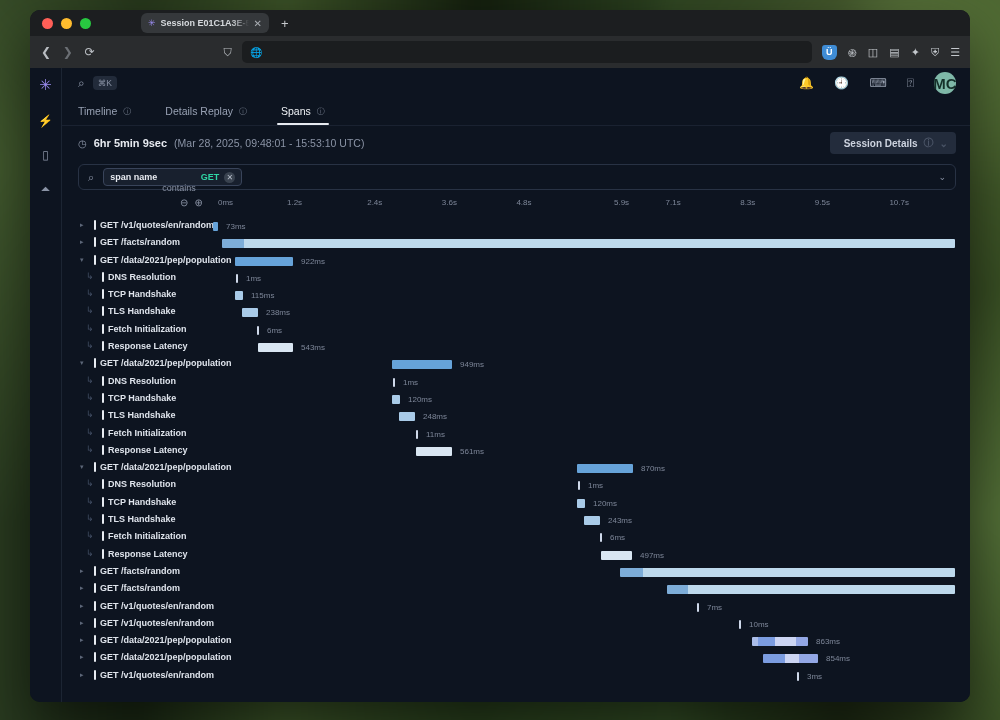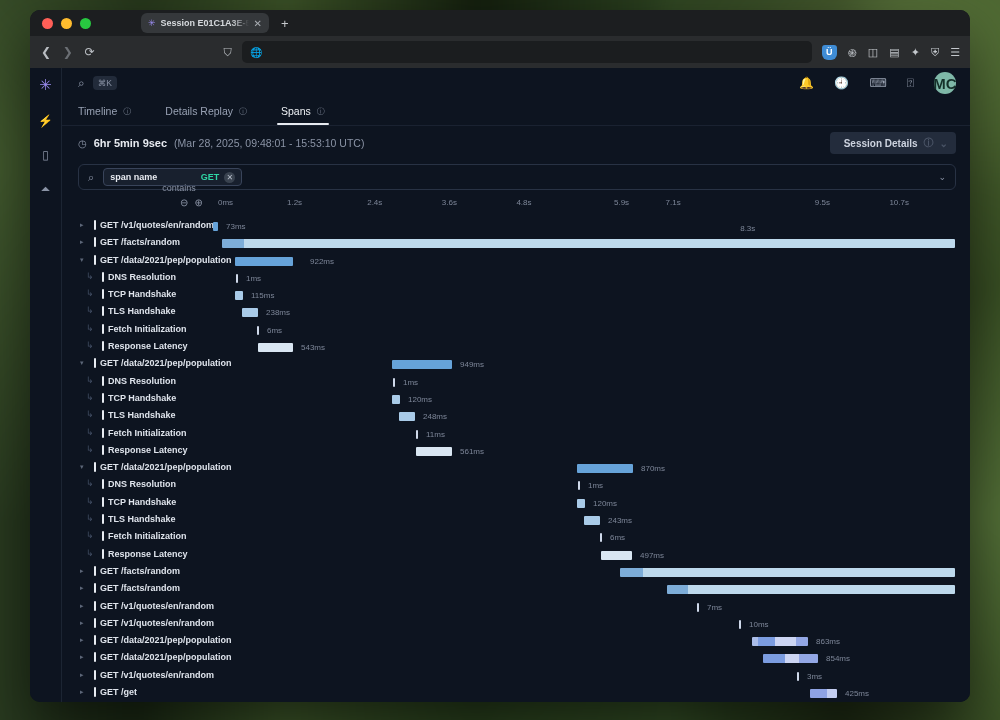--- a/index.html
+++ b/index.html
@@ -184,21 +184,21 @@
           <span>⊖</span>
           <span>⊕</span>
         </div>
       <span class="tick" style="left: 156px;">0ms</span>
           <span class="tick" style="left: 225px;">1.2s</span>
           <span class="tick" style="left: 305.2px;">2.4s</span>
           <span class="tick" style="left: 379.8px;">3.6s</span>
           <span class="tick" style="left: 454.4px;">4.8s</span>
           <span class="tick" style="left: 520px; margin-left: 32px;">5.9s</span>
           <span class="tick" style="left: 603.6px;">7.1s</span>
-          <span class="tick" style="left: 678.2px; margin-top: 26px;">8.3s</span>
+          <span class="tick" style="left: 678.2px;">8.3s</span>
           <span class="tick" style="left: 752.8px;">9.5s</span>
           <span class="tick" style="left: 827.4px;">10.7s</span>
         </div>
 
       <div class="rows">
           <div class="row">
     <span class="caret">▸</span>
 
     <span class="lblg" style="left: 32px;">
       <i class="mark"></i>
@@ -221,21 +221,21 @@
 
   </div>
           <div class="row">
     <span class="caret">▾</span>
 
     <span class="lblg" style="left: 32px;">
       <i class="mark"></i>
       <span class="sname">GET /data/2021/pep/population</span>
     </span>
     <div class="bar" style="left: 173px; width: 58px; background: rgb(102, 163, 217);"></div>
-    <span class="durlbl" style="left: 248px;">922ms</span>
+    <span class="durlbl" style="left: 239px;">922ms</span>
   </div>
           <div class="row">
     <span class="caret"></span>
     <span class="elbow">↳</span>
     <span class="lblg" style="left: 40px;">
       <i class="mark"></i>
       <span class="sname">DNS Resolution</span>
     </span>
     <div class="bar sliver" style="left: 174px; width: 2px; background: rgb(207, 217, 234);"></div>
     <span class="durlbl" style="left: 184px;">1ms</span>
@@ -478,29 +478,16 @@
           <div class="row">
     <span class="caret">▸</span>
 
     <span class="lblg" style="left: 32px;">
       <i class="mark"></i>
       <span class="sname">GET /v1/quotes/en/random</span>
     </span>
     <div class="bar sliver" style="left: 735px; width: 2px; background: rgb(207, 217, 234);"></div>
     <span class="durlbl" style="left: 745px;">3ms</span>
   </div>
-          <div class="row">
-    <span class="caret">▸</span>
-
-    <span class="lblg" style="left: 32px;">
-      <i class="mark"></i>
-      <span class="sname">GET /get</span>
-    </span>
-    <div class="bar" style="left: 748px; width: 27px;">
-              <div class="seg" style="width: 17px; background: rgb(143, 163, 228);"></div>
-              <div class="seg" style="width: 10px; background: rgb(196, 206, 241);"></div>
-            </div>
-    <span class="durlbl" style="left: 783px;">425ms</span>
-  </div>
         </div>
     </div>
   </div>
 </div>
 
 </body></html>

